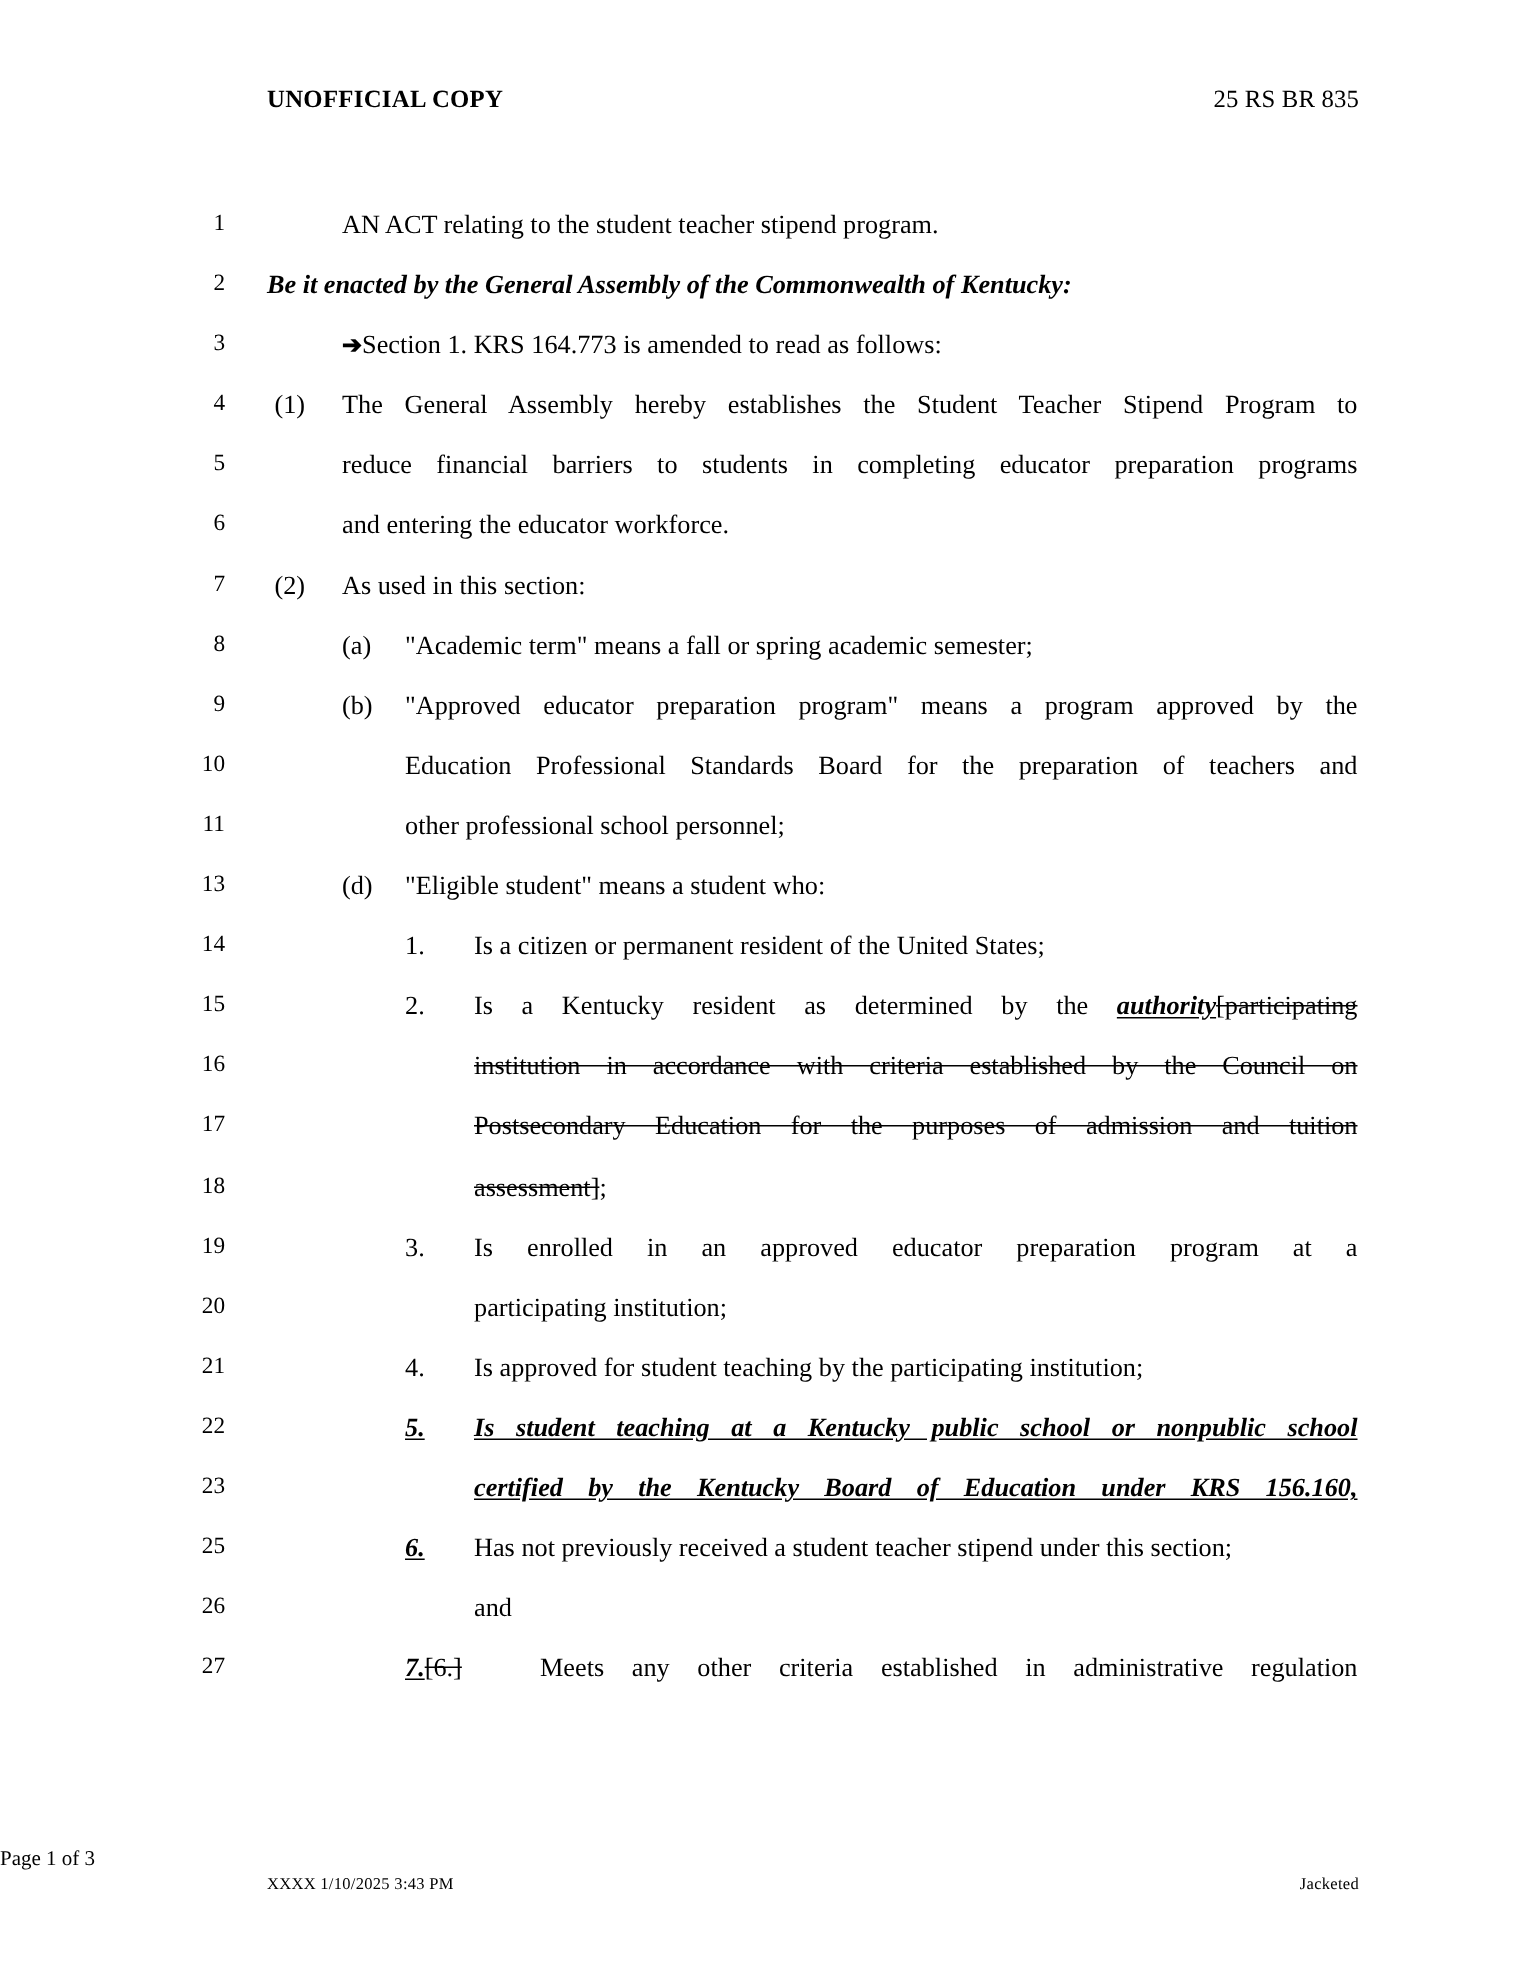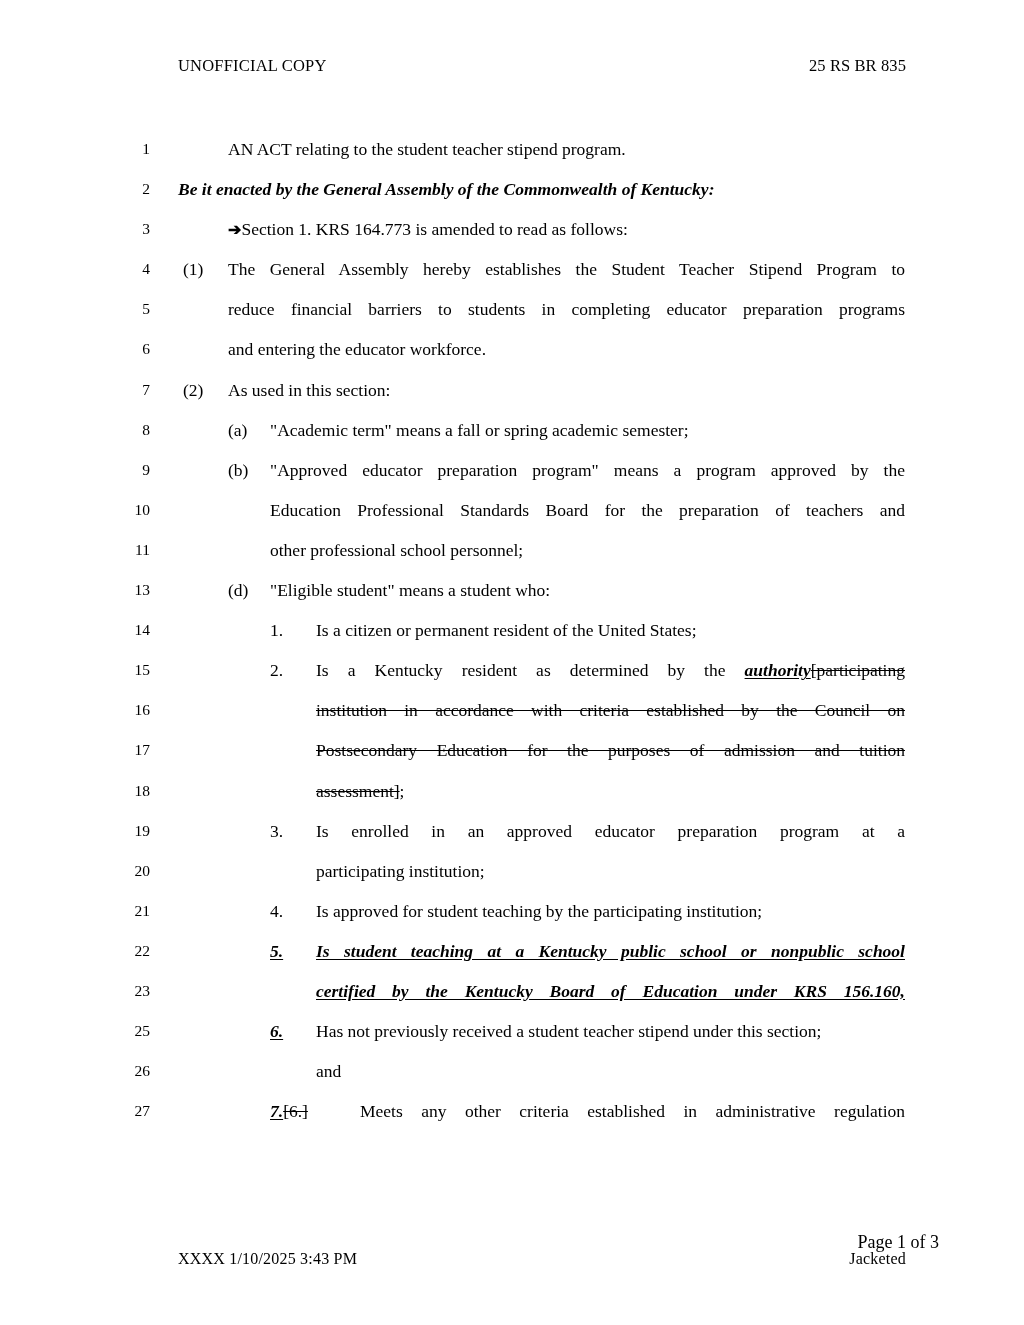--- a/index.html
+++ b/index.html
@@ -22,21 +22,21 @@
     position: absolute;
     top: 56px;
     left: 178px;
     width: 728px;
     display: flex;
     justify-content: space-between;
     align-items: baseline;
     font-size: 16.5px;
   }
   .header-left {
-    font-weight: normal;
+    font-weight: bold;
     letter-spacing: 0.2px;
   }
   .header-right {
     font-weight: normal;
     letter-spacing: 0.1px;
   }
 
   
   .doc-body {
     position: absolute;
@@ -114,32 +114,32 @@
   .page-footer {
     position: absolute;
     left: 0;
     width: 1024px;
   }
   .footer-page {
     position: absolute;
     top: 1232px;
     left: 0;
     width: 939px;
-    text-align: right;
-    font-size: 18px;
+    text-align: left;
+    font-size: 14px;
   }
   .footer-meta {
     position: absolute;
     top: 1250px;
     left: 178px;
     width: 728px;
     display: flex;
     justify-content: space-between;
     align-items: baseline;
-    font-size: 16px;
+    font-size: 11px;
   }
   .footer-left { letter-spacing: 0.2px; }
   .footer-right { letter-spacing: 0.2px; }
 </style>
 </head>
 <body>
 
 <div class="page-header">
   <div class="header-left">UNOFFICIAL COPY</div>
   <div class="header-right">25 RS BR 835</div>

